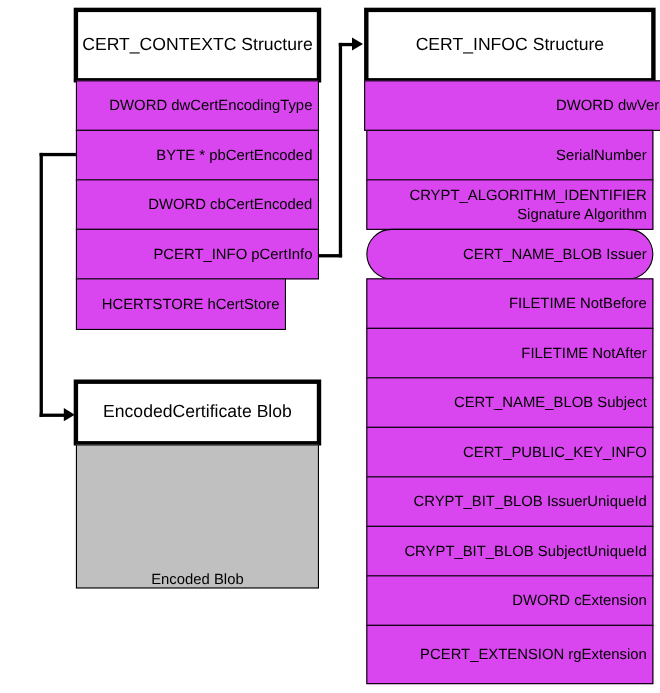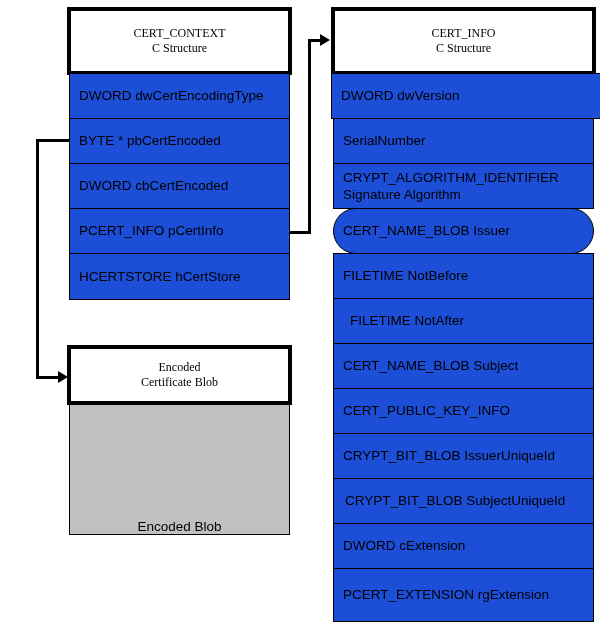--- a/index.html
+++ b/index.html
@@ -25,41 +25,41 @@
     position: absolute;
     box-sizing: border-box;
   }
 
   .hdr-box {
     position: absolute;
     box-sizing: border-box;
     border: 4px solid #000000;
     background: #ffffff;
     display: flex;
-    flex-direction: column;
+    flex-direction: row;
     align-items: center;
     justify-content: center;
     text-align: center;
     line-height: 1.25;
-    font-size: 12px;
-    font-family: Liberation Serif, serif;
+    font-size: 16px;
   }
 
   .field-row {
     position: absolute;
     box-sizing: border-box;
     border: 1px solid #000000;
-    background: #1d4ed8;
+    background: #d946ef;
     display: flex;
     flex-direction: column;
     justify-content: center;
     padding-left: 9px;
     padding-right: 5px;
     font-size: 13.5px;
     line-height: 1.28;
+    align-items: flex-end;
   }
   .field-row .l2 { display: block; }
 
   .blob-body {
     position: absolute;
     box-sizing: border-box;
     border: 1px solid #000000;
     display: flex;
     align-items: center;
     justify-content: center;
@@ -101,21 +101,21 @@
     </div>
 
     <div class="field-row" style="left:69px; top:163px; width:221px; height:46px;">
       <span class="l1">DWORD  cbCertEncoded</span>
     </div>
 
     <div class="field-row" style="left:69px; top:208px; width:221px; height:46px;">
       <span class="l1">PCERT_INFO  pCertInfo</span>
     </div>
 
-    <div class="field-row" style="left:69px; top:253px; width:221px; height:47px;">
+    <div class="field-row" style="left:69px; top:253px; width:191px; height:47px;">
       <span class="l1">HCERTSTORE  hCertStore</span>
     </div>
   </div>
 
   <div class="struct">
 
     <div class="hdr-box" style="left:67px; top:345px; width:225px; height:60px;">
       <span>Encoded</span>
       <span>Certificate Blob</span>
     </div>

